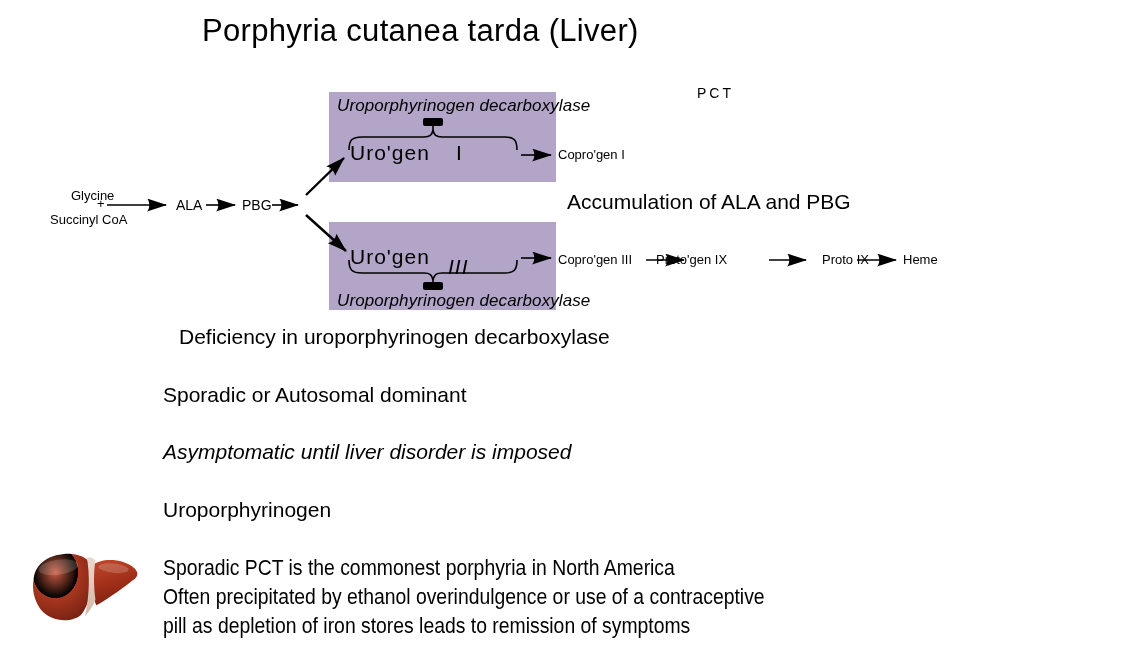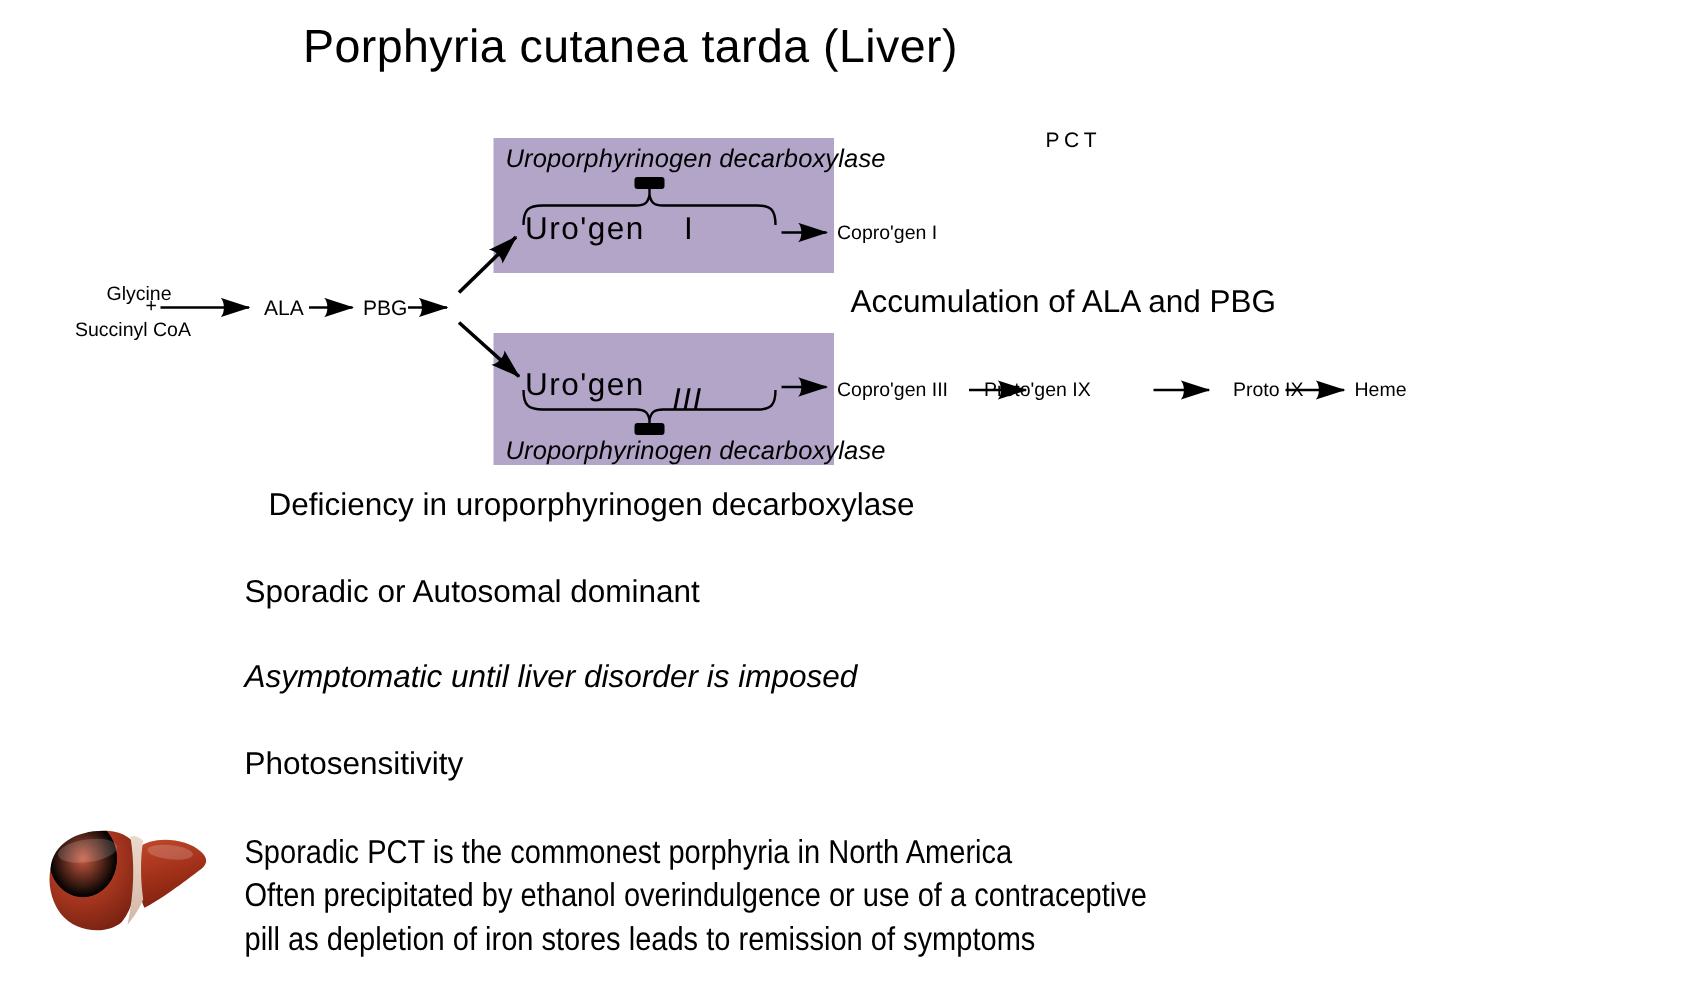--- a/index.html
+++ b/index.html
@@ -86,21 +86,21 @@
 <div class="abs small-label" style="left:656px; top:252px;">Proto'gen IX</div>
 <div class="abs small-label" style="left:774px; top:252px;margin-left:48px;">Proto IX</div>
 <div class="abs small-label" style="left:903px; top:252px;">Heme</div>
 
 <div class="abs pct">PCT</div>
 <div class="abs accumulation">Accumulation of ALA and PBG</div>
 
 <div class="abs bullet" style="top:325px;margin-left:16px;">Deficiency in uroporphyrinogen decarboxylase</div>
 <div class="abs bullet" style="top:383px;">Sporadic or Autosomal dominant</div>
 <div class="abs bullet" style="top:440px;font-style:italic;">Asymptomatic until liver disorder is imposed</div>
-<div class="abs bullet" style="top:498px;">Photosensitivity</div>
+<div class="abs bullet" style="top:498px;">Uroporphyrinogen</div>
 
 <div class="abs para">
   <div>Sporadic PCT is the commonest porphyria in North America</div>
   <div>Often precipitated by ethanol overindulgence or use of a contraceptive</div>
   <div>pill as depletion of iron stores leads to remission of symptoms</div>
 </div>
 
 <svg class="liver" width="114" height="88" viewBox="0 0 120 92">
   <defs>
     <radialGradient id="lobeL" cx="38%" cy="28%" r="85%">

